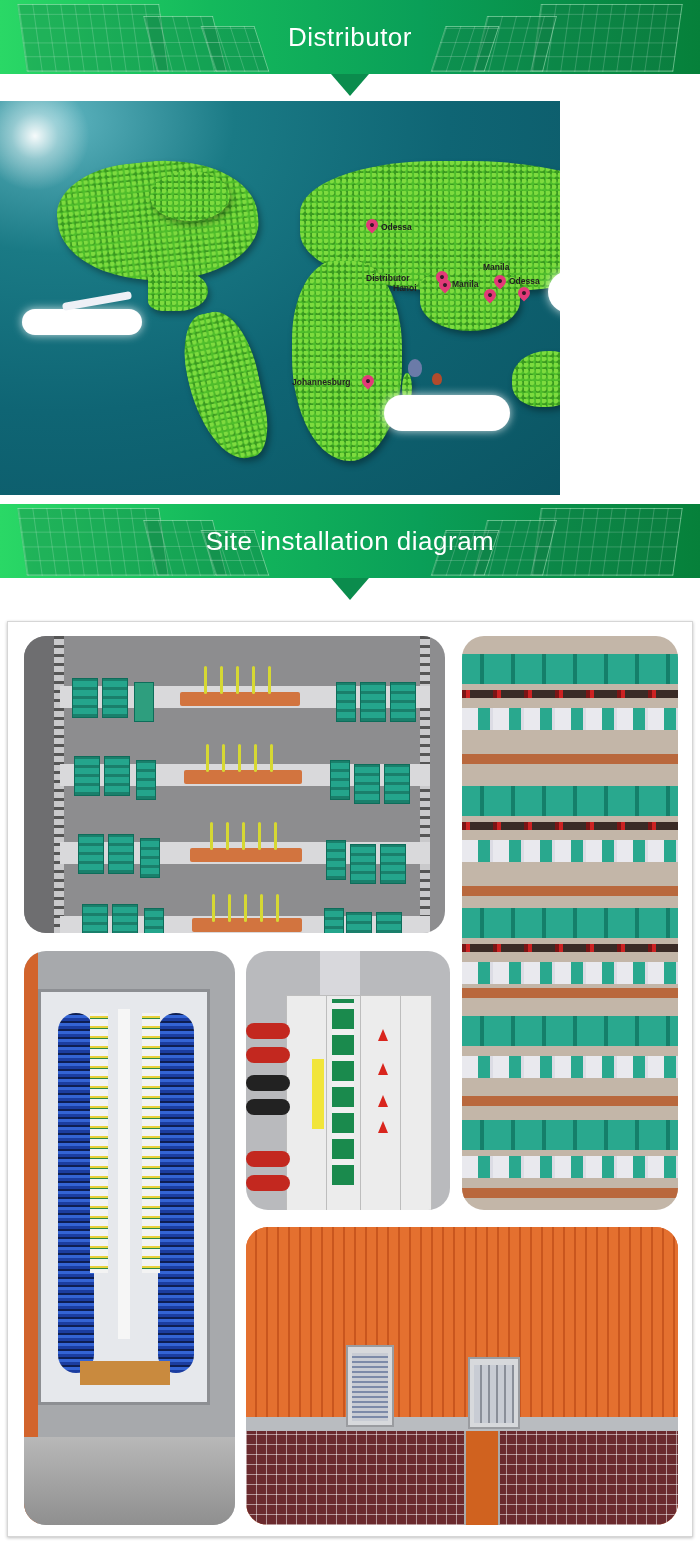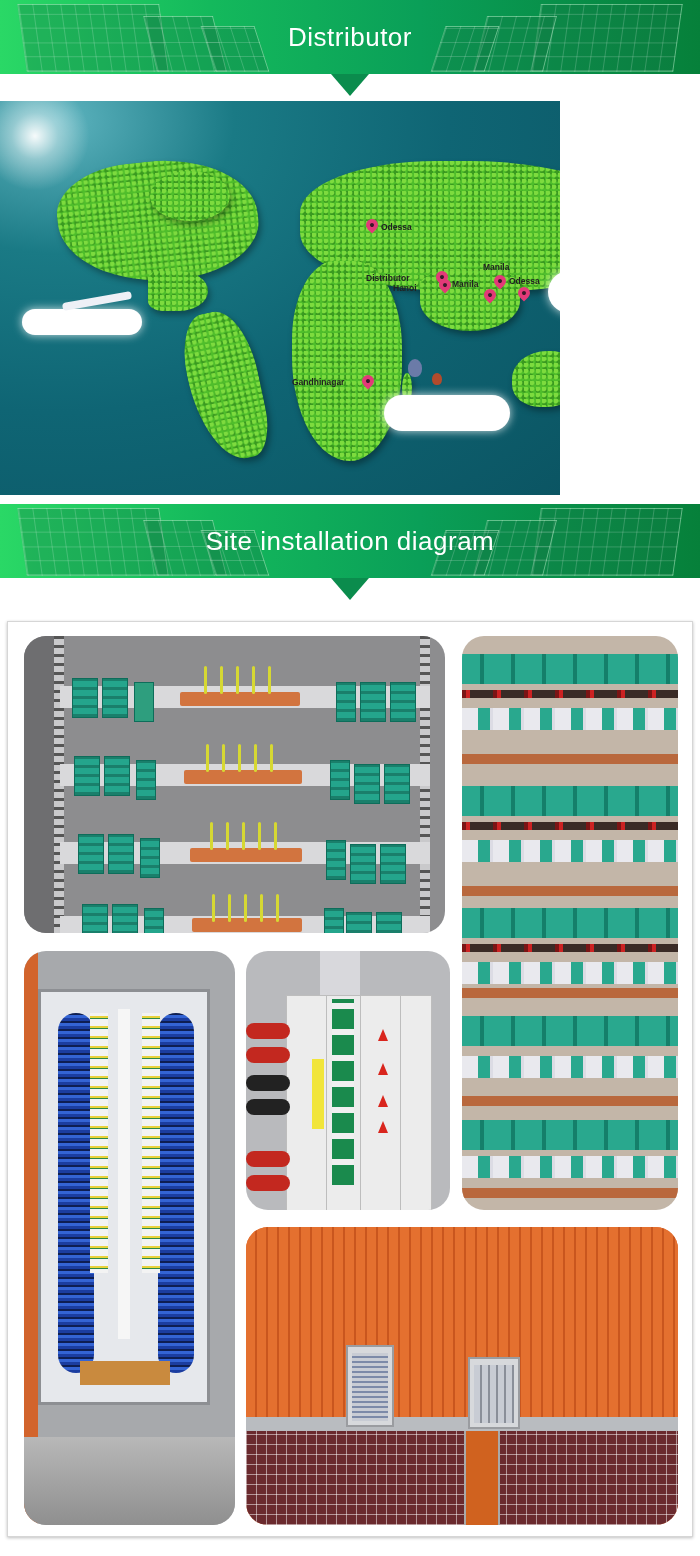--- a/index.html
+++ b/index.html
@@ -146,21 +146,21 @@
 
   <div class="city" style="left:452px; top:178px;">Manila</div>
   <div class="pin" style="left:484px; top:188px;"></div>
 
   <div class="city" style="left:483px; top:161px;">Manila</div>
   <div class="pin" style="left:494px; top:174px;"></div>
 
   <div class="city" style="left:509px; top:175px;">Odessa</div>
   <div class="pin" style="left:518px; top:186px;"></div>
 
-  <div class="city" style="left:292px; top:276px;">Gandhinagar</div>
+  <div class="city" style="left:292px; top:276px;">Johannesburg</div>
   <div class="pin" style="left:362px; top:274px;"></div>
 </div>
 
 <div class="banner" style="top:504px;">
   <div class="panel pl1"></div>
   <div class="panel pl2"></div>
   <div class="panel pl3"></div>
   <div class="panel pr1"></div>
   <div class="panel pr2"></div>
   <div class="panel pr3"></div>

